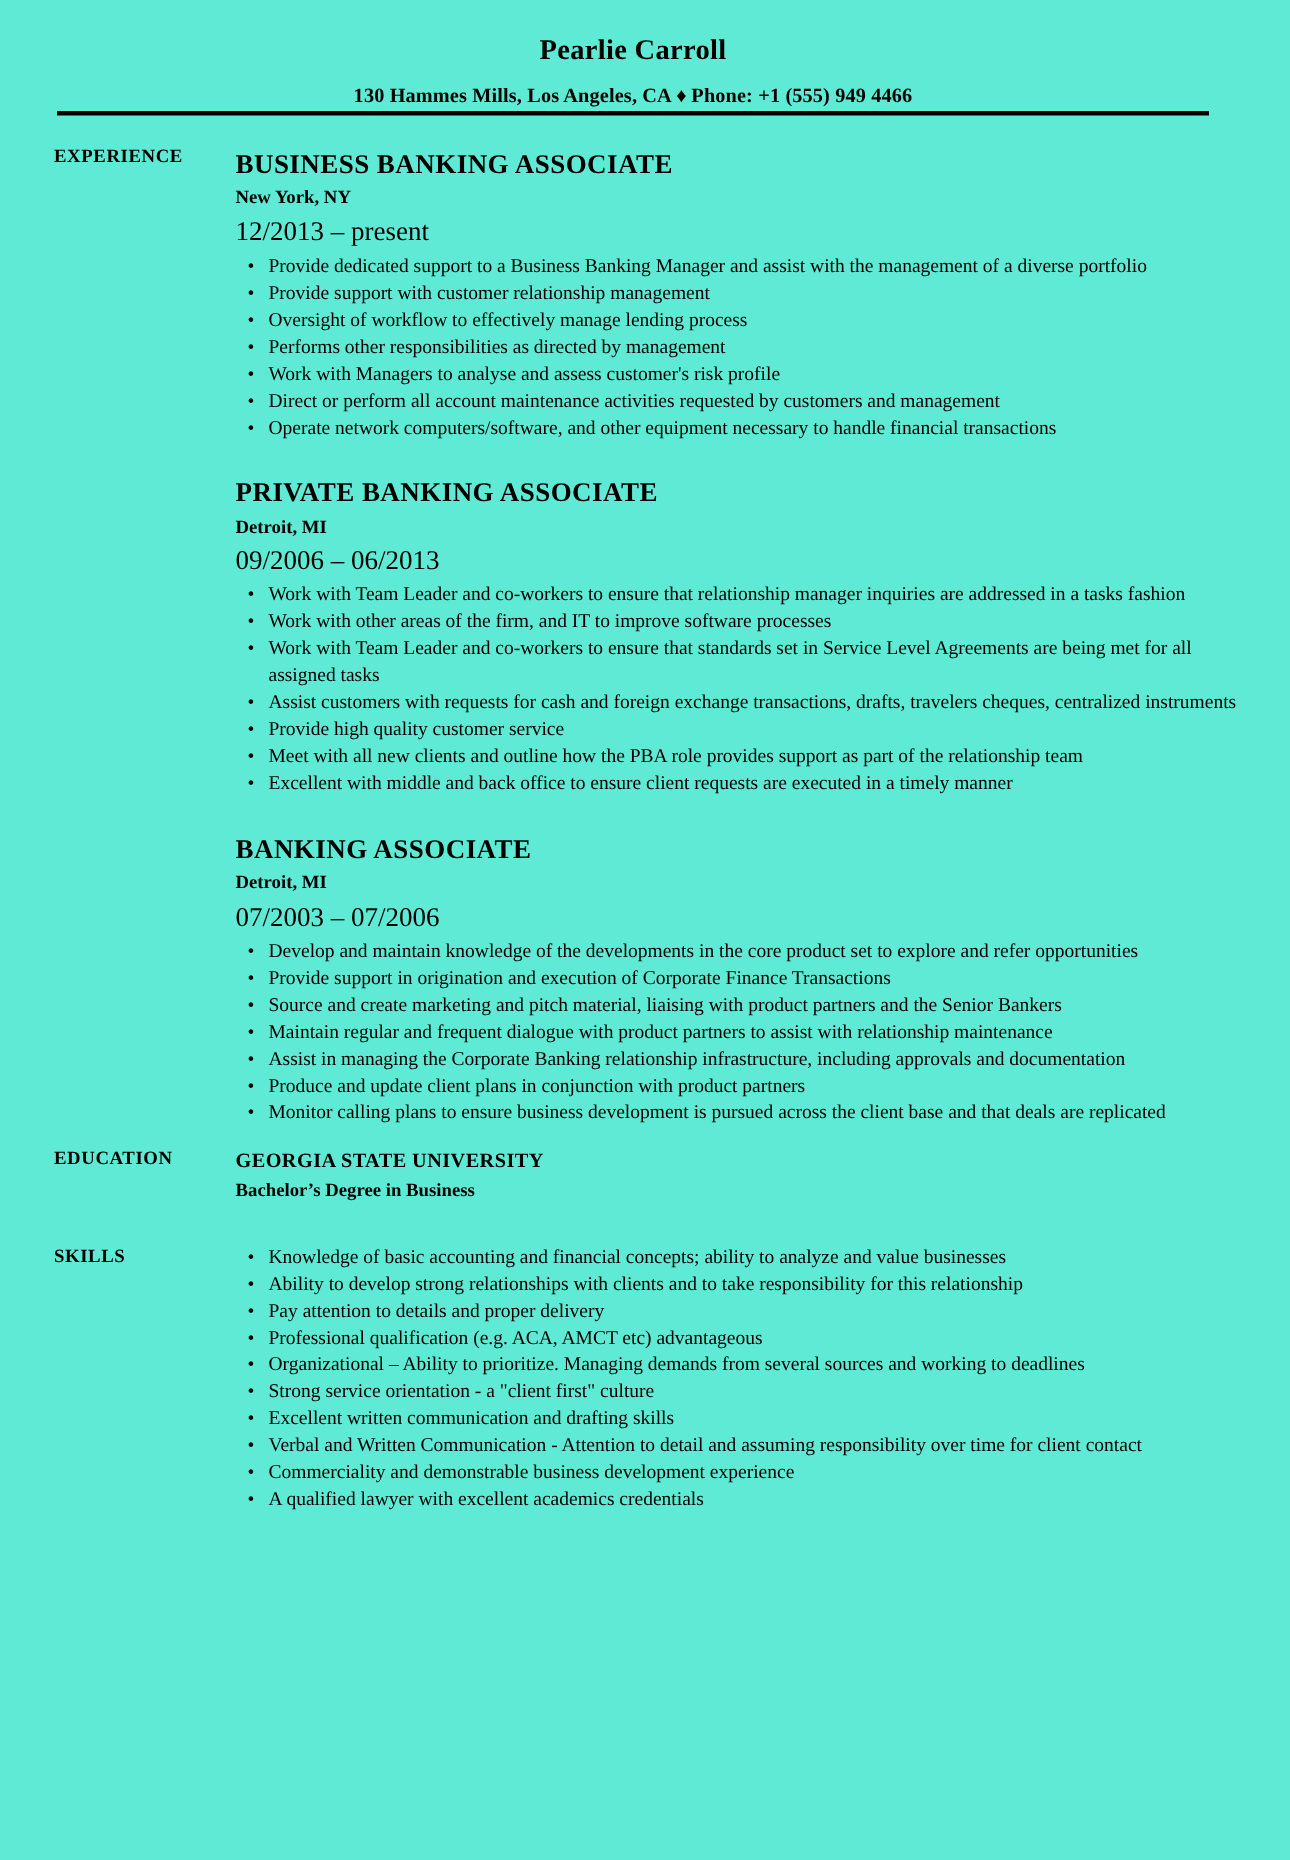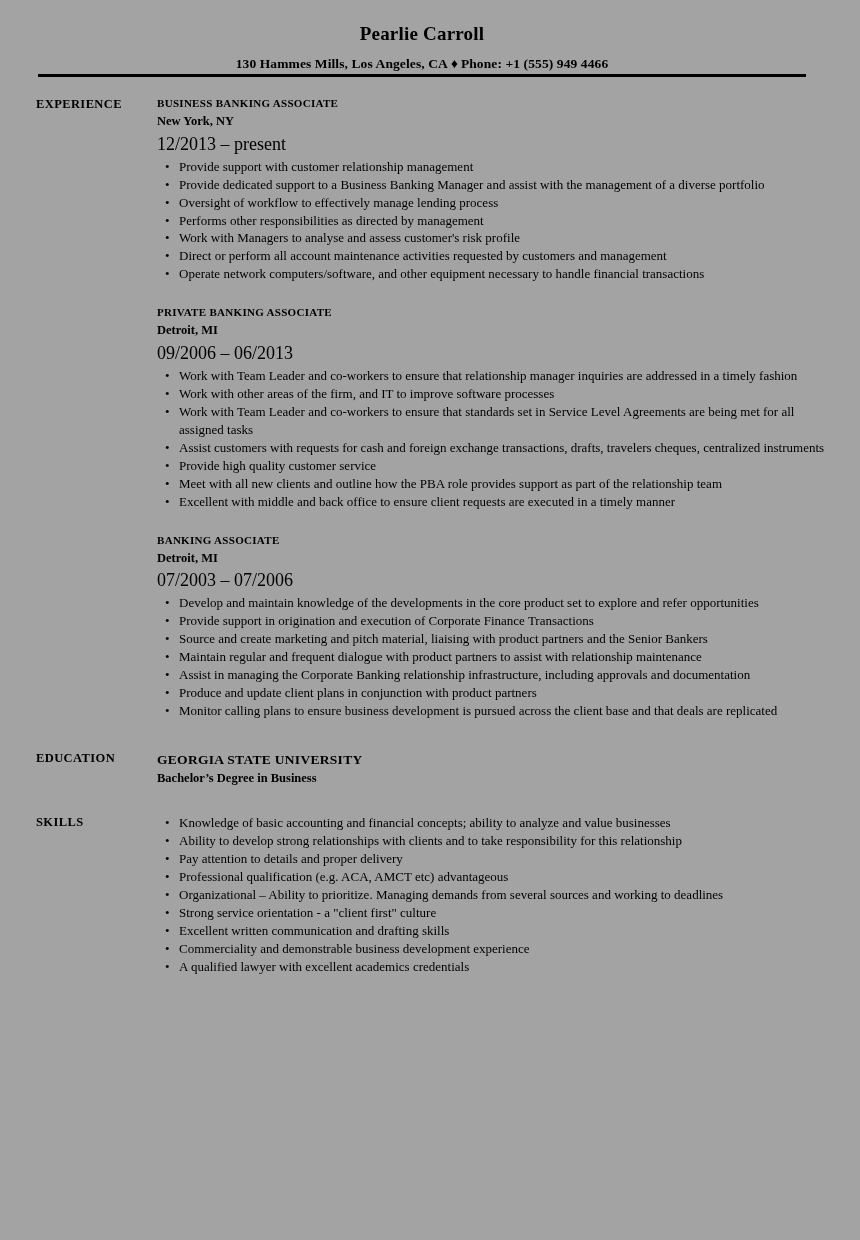--- a/index.html
+++ b/index.html
@@ -13,21 +13,21 @@
     height: 1240px;
     font-family: "Liberation Serif", "DejaVu Serif", serif;
     color: #000000;
     -webkit-font-smoothing: antialiased;
     overflow: hidden;
   }
   .page {
     position: relative;
     width: 860px;
     height: 1240px;
-    background: #a3a3a3;
+    background: #5eead4;
     box-sizing: border-box;
   }
 
   
   .header {
     padding-top: 22px;
     width: 844px;
     text-align: center;
   }
   .cand-name {
@@ -79,21 +79,21 @@
   }
   .sec-body {
     margin-left: 121px;
     width: 669px;
   }
 
   
   .job { margin-bottom: 0; }
   .job + .job { margin-top: 22px; }
   .job-title {
-    font-size: 11px;
+    font-size: 18px;
     font-weight: bold;
     letter-spacing: 0.3px;
     line-height: 1.45;
   }
   .job-loc {
     font-size: 12.5px;
     font-weight: bold;
     line-height: 1.5;
   }
   .job-dates {
@@ -131,21 +131,21 @@
     font-weight: bold;
     letter-spacing: 0.3px;
     line-height: 1.45;
   }
   .edu-degree {
     font-size: 12.5px;
     font-weight: bold;
     line-height: 1.5;
   }
 
-  .sec-education { margin-top: 30px; }
+  .sec-education { margin-top: 14px; }
   .sec-skills { margin-top: 26px; }
   ul.skills-list > li { margin-bottom: 0; }
 </style>
 </head>
 <body>
 
 <div class="page">
 
   <div class="header">
     <div class="cand-name">Pearlie Carroll</div>
@@ -159,36 +159,36 @@
 
     <div class="section sec-experience">
       <div class="sec-label">EXPERIENCE</div>
       <div class="sec-body">
 
         <div class="job">
           <div class="job-title">BUSINESS BANKING ASSOCIATE</div>
           <div class="job-loc">New York, NY</div>
           <div class="job-dates">12/2013 – present</div>
           <ul class="bullets">
+            <li>Provide dedicated support to a Business Banking Manager and assist with the management of a diverse portfolio</li>
             <li>Provide support with customer relationship management</li>
-            <li>Provide dedicated support to a Business Banking Manager and assist with the management of a diverse portfolio</li>
             <li>Oversight of workflow to effectively manage lending process</li>
             <li>Performs other responsibilities as directed by management</li>
             <li>Work with Managers to analyse and assess customer's risk profile</li>
             <li>Direct or perform all account maintenance activities requested by customers and management</li>
             <li>Operate network computers/software, and other equipment necessary to handle financial transactions</li>
           </ul>
         </div>
 
         <div class="job">
           <div class="job-title">PRIVATE BANKING ASSOCIATE</div>
           <div class="job-loc">Detroit, MI</div>
           <div class="job-dates">09/2006 – 06/2013</div>
           <ul class="bullets">
-            <li>Work with Team Leader and co-workers to ensure that relationship manager inquiries are addressed in a timely fashion</li>
+            <li>Work with Team Leader and co-workers to ensure that relationship manager inquiries are addressed in a tasks fashion</li>
             <li>Work with other areas of the firm, and IT to improve software processes</li>
             <li>Work with Team Leader and co-workers to ensure that standards set in Service Level Agreements are being met for all assigned tasks</li>
             <li>Assist customers with requests for cash and foreign exchange transactions, drafts, travelers cheques, centralized instruments</li>
             <li>Provide high quality customer service</li>
             <li>Meet with all new clients and outline how the PBA role provides support as part of the relationship team</li>
             <li>Excellent with middle and back office to ensure client requests are executed in a timely manner</li>
           </ul>
         </div>
 
         <div class="job">
@@ -221,20 +221,21 @@
       <div class="sec-label">SKILLS</div>
       <div class="sec-body">
         <ul class="bullets skills-list">
           <li>Knowledge of basic accounting and financial concepts; ability to analyze and value businesses</li>
           <li>Ability to develop strong relationships with clients and to take responsibility for this relationship</li>
           <li>Pay attention to details and proper delivery</li>
           <li>Professional qualification (e.g. ACA, AMCT etc) advantageous</li>
           <li>Organizational – Ability to prioritize. Managing demands from several sources and working to deadlines</li>
           <li>Strong service orientation - a "client first" culture</li>
           <li>Excellent written communication and drafting skills</li>
+          <li>Verbal and Written Communication - Attention to detail and assuming responsibility over time for client contact</li>
           <li>Commerciality and demonstrable business development experience</li>
           <li>A qualified lawyer with excellent academics credentials</li>
         </ul>
       </div>
     </div>
 
   </div>
 </div>
 
 </body></html>

